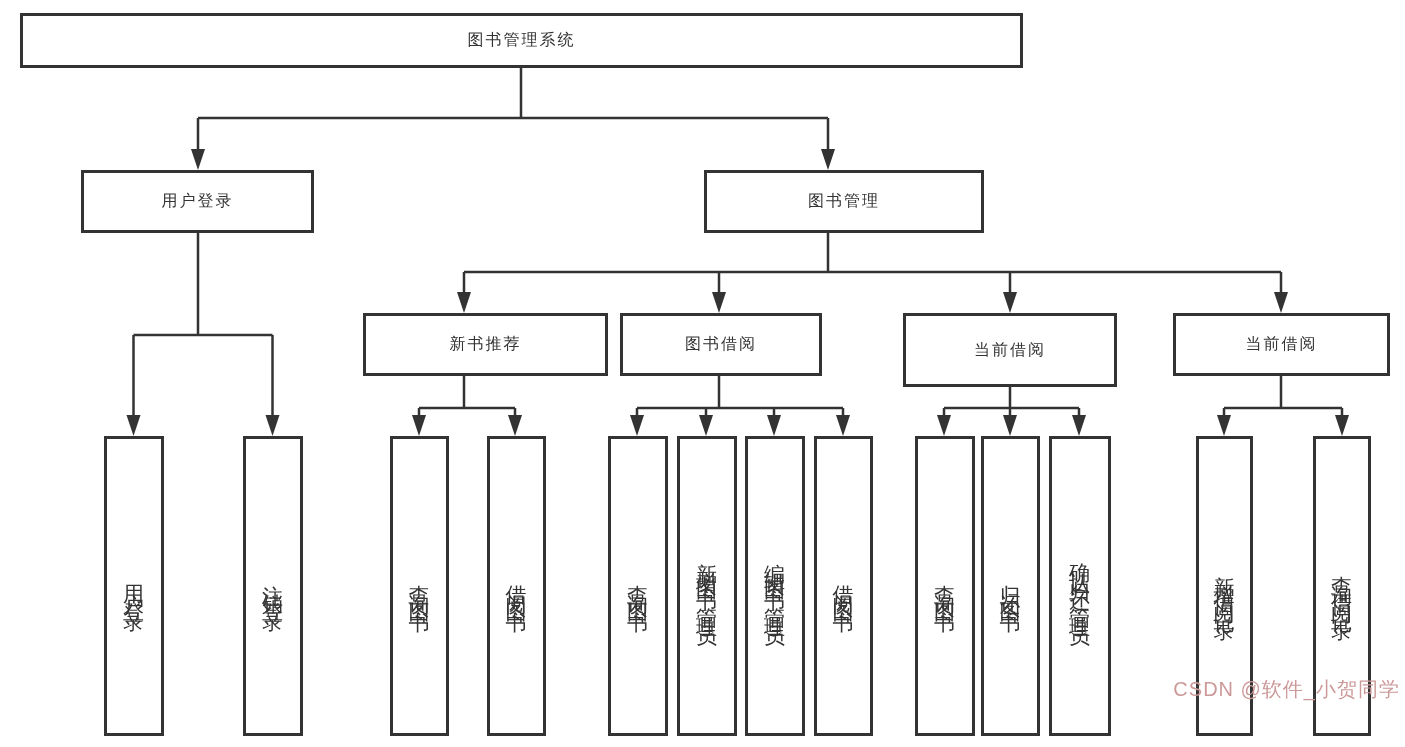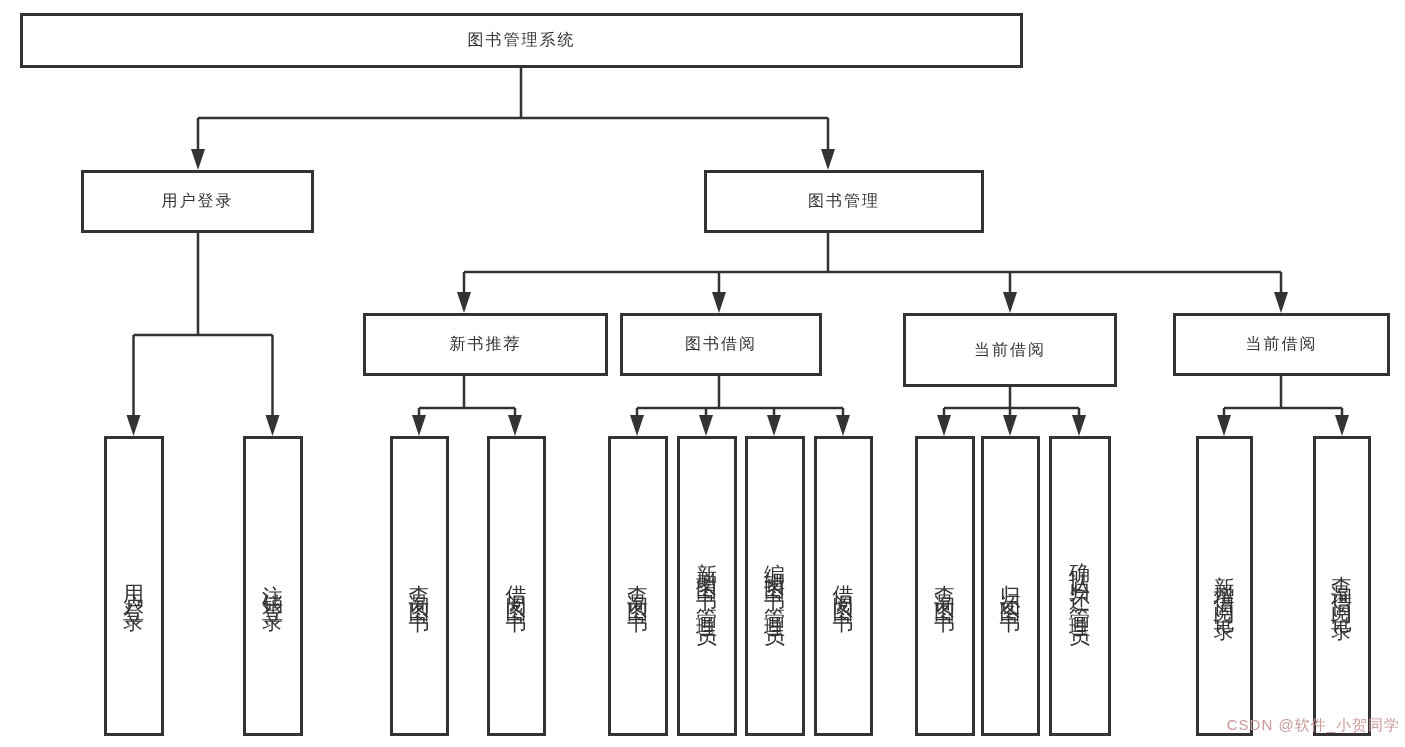--- a/index.html
+++ b/index.html
@@ -32,22 +32,22 @@
   .node.v {
     writing-mode: vertical-rl;
     text-orientation: mixed;
     font-size: 21px;
     letter-spacing: 9px;
     line-height: 1.1;
   }
   .watermark {
     position: absolute;
     right: 5px;
-    top: 716px;
-    font-size: 15px;
+    top: 676px;
+    font-size: 20px;
     letter-spacing: 1px;
     color: #cc9999;
     white-space: nowrap;
   }
 </style>
 </head>
 <body>
 
 <div class="canvas">
 

